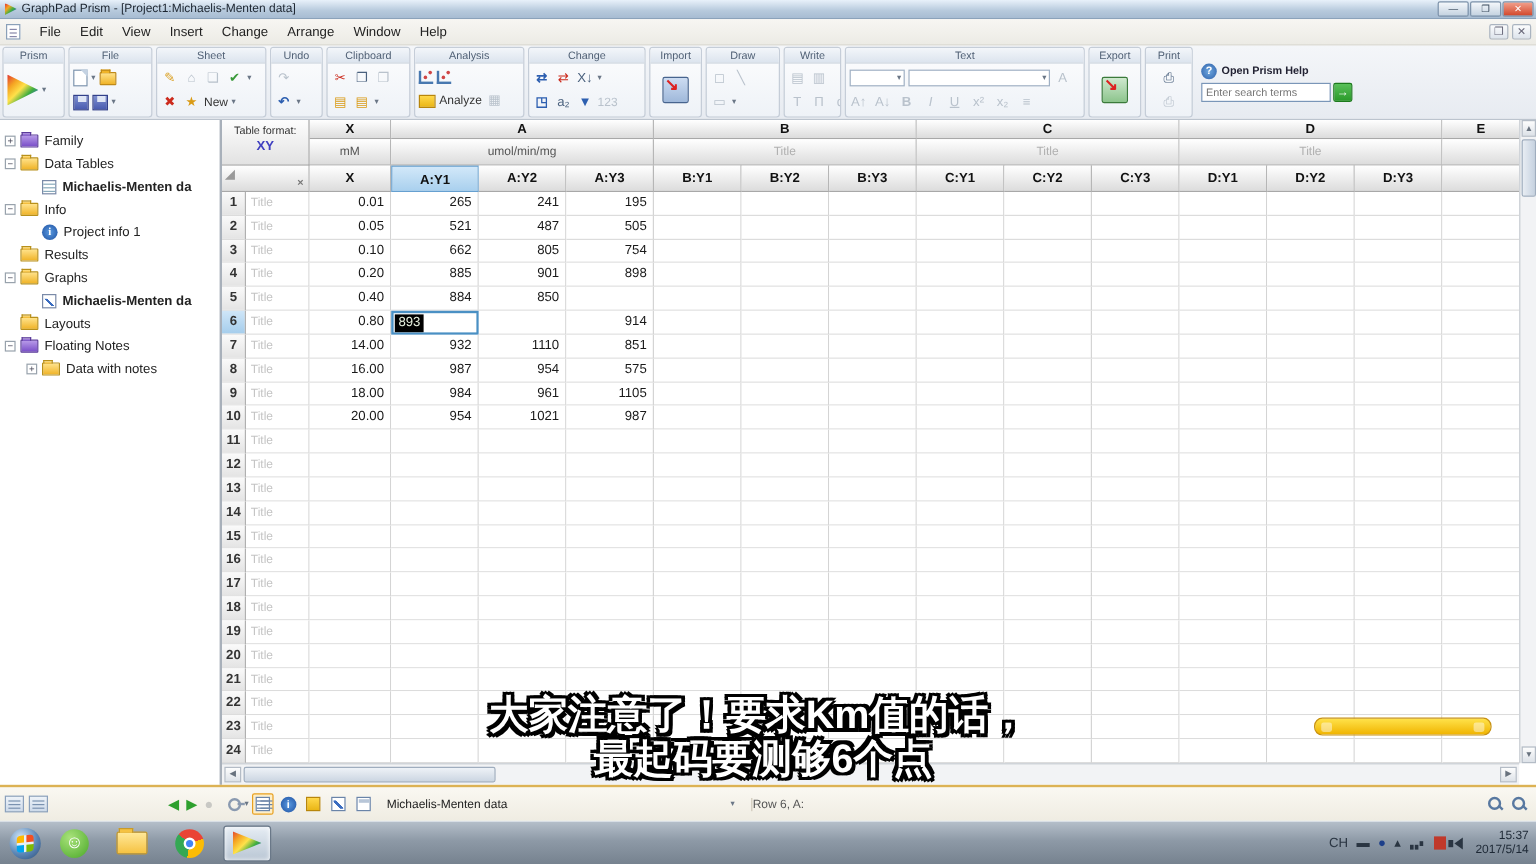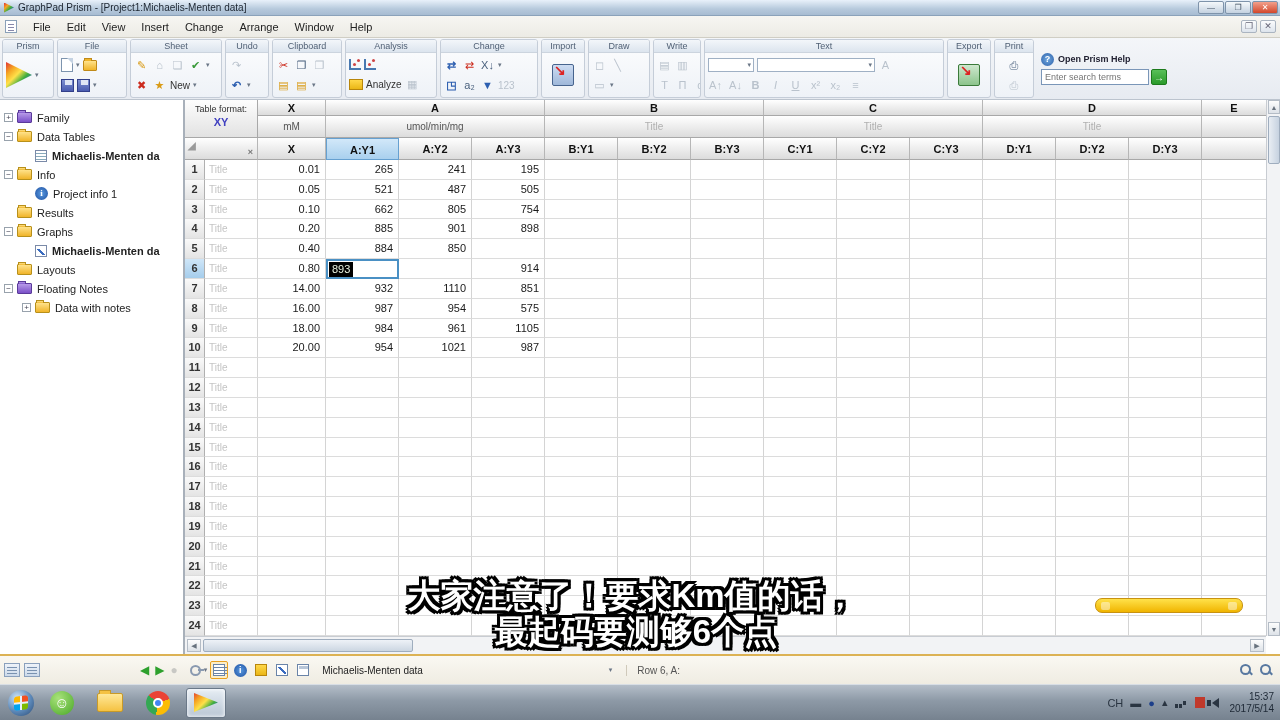--- a/index.html
+++ b/index.html
@@ -167,21 +167,21 @@
 .sheet-ic.active { border-color:#e8a020; background:#fdeec8; border-radius:2px; }
 .si-table { width:12px; height:12px; background:#fff; border:1px solid #6a84a8; position:relative; }
 .si-table::after { content:""; position:absolute; left:0; top:2px; width:10px; height:1px; background:#6a84a8; box-shadow:0 3px 0 #6a84a8,0 6px 0 #6a84a8, 3px 0 0 #6a84a8, 3px 3px 0 #6a84a8, 3px 6px 0 #6a84a8; }
 .si-info { width:13px; height:13px; border-radius:50%; background:radial-gradient(#5a9ae0,#1d4fa0); color:#fff; font-size:9px; font-weight:bold; text-align:center; line-height:13px; }
 .si-grid { width:12px; height:12px; background:linear-gradient(#ffd84a,#eab616); border:1px solid #b8860b; }
 .si-graph { width:12px; height:12px; background:#fff; border:1px solid #6a84a8; position:relative; }
 .si-graph::after { content:""; position:absolute; left:1px; bottom:1px; width:8px; height:7px; background:linear-gradient(45deg,transparent 40%,#3a6cc0 40%,#3a6cc0 60%,transparent 60%); }
 .si-layout { width:12px; height:12px; background:#fff; border:1px solid #6a84a8; position:relative; }
 .si-layout::after { content:""; position:absolute; left:1px; top:1px; width:9px; height:3px; background:#b8c6d8; }
 #sheet-name { margin-left:10px; width:290px; color:#222; display:flex; justify-content:space-between; align-items:center; }
-#cellref { margin-left:14px; border-left:1px solid #cfc9ba; padding-left:10px; color:#555; width:160px; }
+#cellref { margin-left:14px; border-left:1px solid #cfc9ba; padding-left:0; color:#555; width:160px; }
 #zoom-ics { position:absolute; right:8px; display:flex; gap:8px; }
 .mag { width:12px; height:12px; position:relative; }
 .mag::before { content:""; position:absolute; left:0; top:0; width:7px; height:7px; border:2px solid #5878a0; border-radius:50%; }
 .mag::after { content:""; position:absolute; left:8px; top:8px; width:5px; height:2px; background:#5878a0; transform:rotate(45deg); }
 
 
 #taskbar { position:absolute; left:0; right:0; bottom:0; height:36px;
   background:linear-gradient(#b4bec9,#8d99a6 45%,#76828f); border-top:1px solid #d8dee5;
   display:flex; align-items:center; }
 #start-orb { width:26px; height:26px; margin-left:8px; border-radius:50%;
@@ -375,21 +375,21 @@
             <span class="tbi dim">▤</span>
             <span class="tbi dim">▥</span>
           </div>
         <div class="irow">
             <span class="tbi dim">T</span>
             <span class="tbi dim">Π</span>
             <span class="tbi dim">α</span>
           </div>
       </div>
     </div>
-    <div class="grp" style="width:240px">
+    <div class="grp" style="width:200px">
       <div class="grp-h">Text</div>
       <div class="grp-b">
         <div class="irow">
             <span class="sel-box" style="width:46px">
               <span></span>
               <span class="dd">▾</span>
             </span>
             <span class="sel-box" style="width:118px">
               <span></span>
               <span class="dd">▾</span>

